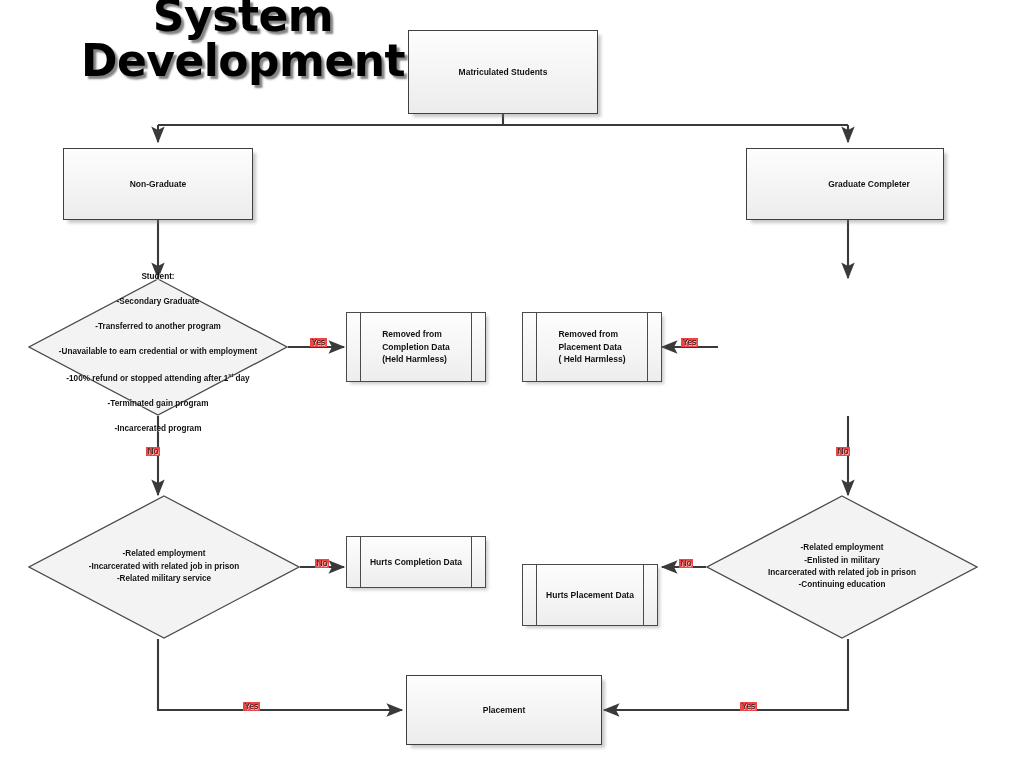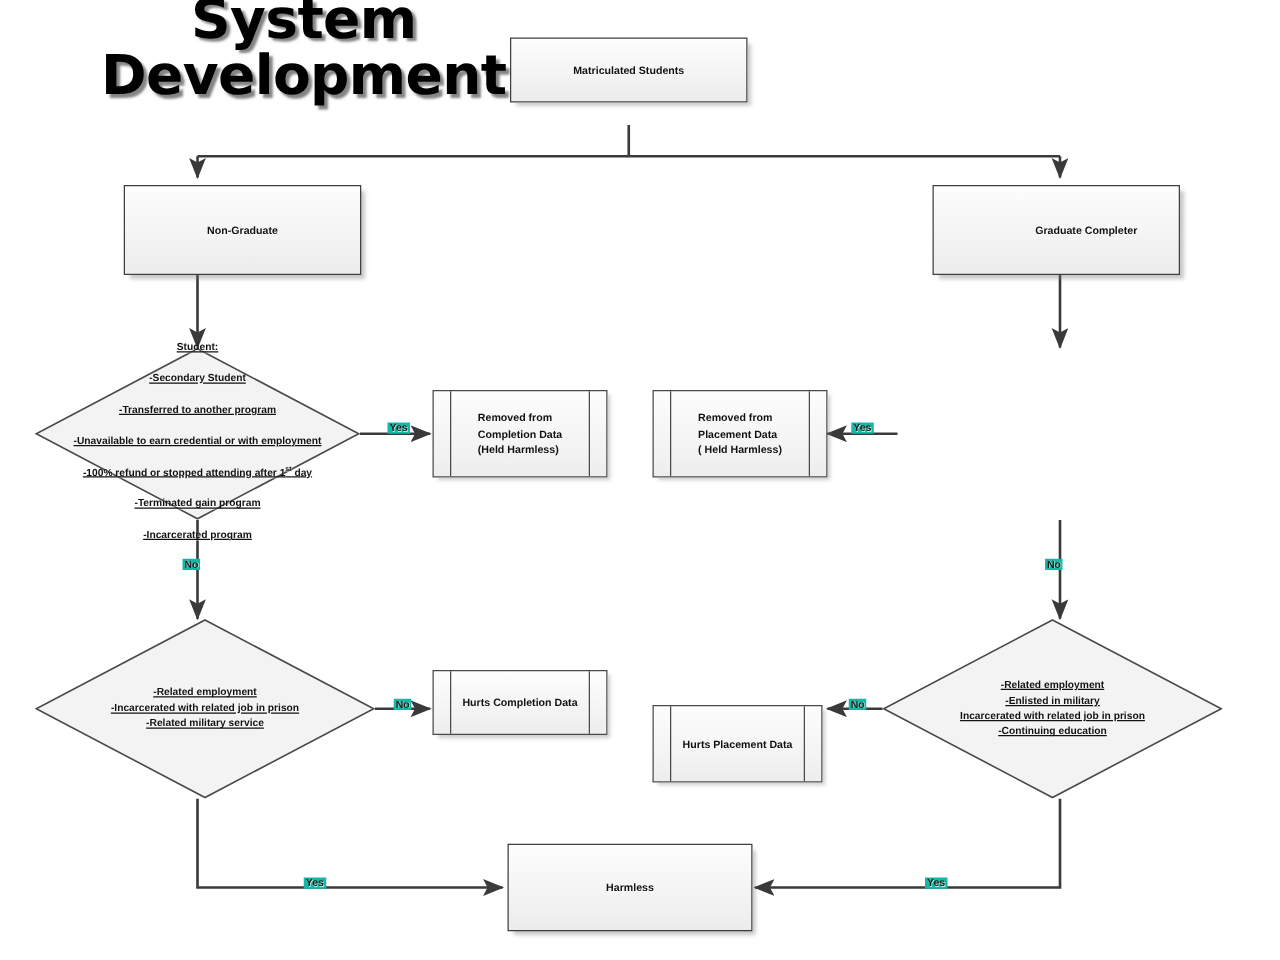--- a/index.html
+++ b/index.html
@@ -117,34 +117,33 @@
     position: relative;
     z-index: 2;
     font-size: 8.2px;
     font-weight: bold;
     color: #111111;
     text-align: center;
     line-height: 1.52;
     white-space: pre-line;
     width: 86%;
     text-shadow: 0.5px 0.5px 0 rgba(255,255,255,0.6);
-    text-decoration: underline;
   }
   .diamond .label sup {
     font-size: 5.6px;
     vertical-align: super;
   }
 
   
   .edgelabel {
     position: absolute;
     font-size: 8.5px;
-    font-weight: bold;
+    font-weight: normal;
     color: #1a1a1a;
-    background: #14b8a6;
+    background: #ef4444;
     padding: 0 1.5px;
     line-height: 1.1;
     white-space: nowrap;
     text-shadow: 0.5px 0.5px 0 rgba(255,255,255,0.8);
   }
 </style>
 </head>
 <body>
 
 <div id="canvas">
@@ -180,39 +179,39 @@
       <path d="M300,567 L344,567" marker-end="url(#ah)"></path>
 
       <path d="M706,567 L662,567" marker-end="url(#ah)"></path>
 
       <path d="M158,639 L158,710 L402,710" marker-end="url(#ah)"></path>
 
       <path d="M848,639 L848,710 L604,710" marker-end="url(#ah)"></path>
     </g>
   </svg>
 
-  <div class="node procbox" style="left:408px; top:30px; width:190px; height:52px;">
+  <div class="node procbox" style="left:408px; top:30px; width:190px; height:84px;">
     <div class="label">Matriculated Students</div>
   </div>
 
-  <div class="node procbox" style="left:63px; top:148px; width:190px; height:72px;margin-left:36px;">
+  <div class="node procbox" style="left:63px; top:148px; width:190px; height:72px;">
     <div class="label">Non-Graduate</div>
   </div>
 
   <div class="node procbox" style="left:746px; top:148px; width:198px; height:72px;padding-left:48px;">
     <div class="label">Graduate Completer</div>
   </div>
 
   <div class="node diamond" style="left:28px; top:278px; width:260px; height:138px;">
     <svg class="dshape" viewBox="0 0 260 138" preserveAspectRatio="none">
       <polygon points="130,1 259,69 130,137 1,69" fill="#f3f3f3" stroke="#4a4a4a" stroke-width="1.3"></polygon>
     </svg>
     <div class="label">
       <span>Student:</span><br>
-      <span>-Secondary Student</span><br>
+      <span>-Secondary Graduate</span><br>
       <span>-Transferred to another program</span><br>
       <span>-Unavailable to earn credential or with employment</span><br>
       <span>-100% refund or stopped attending after 1</span><sup>st</sup><span> day</span><br>
       <span>-Terminated gain program</span><br>
       <span>-Incarcerated program</span>
     </div>
   </div>
 
 
   <div class="node predef" style="left:346px; top:312px; width:140px; height:70px;">
@@ -248,21 +247,21 @@
 
   <div class="node predef" style="left:346px; top:536px; width:140px; height:52px;">
     <div class="label">Hurts Completion Data</div>
   </div>
 
   <div class="node predef" style="left:522px; top:564px; width:136px; height:62px;">
     <div class="label">Hurts Placement Data</div>
   </div>
 
   <div class="node procbox" style="left:406px; top:675px; width:196px; height:70px;">
-    <div class="label">Harmless</div>
+    <div class="label">Placement</div>
   </div>
 
   <div class="edgelabel" style="left:310px; top:338px;">Yes</div>
   <div class="edgelabel" style="left:681px; top:338px;">Yes</div>
 
   <div class="edgelabel" style="left:146px; top:447px;">No</div>
   <div class="edgelabel" style="left:836px; top:447px;">No</div>
 
   <div class="edgelabel" style="left:315px; top:559px;">No</div>
   <div class="edgelabel" style="left:679px; top:559px;">No</div>

